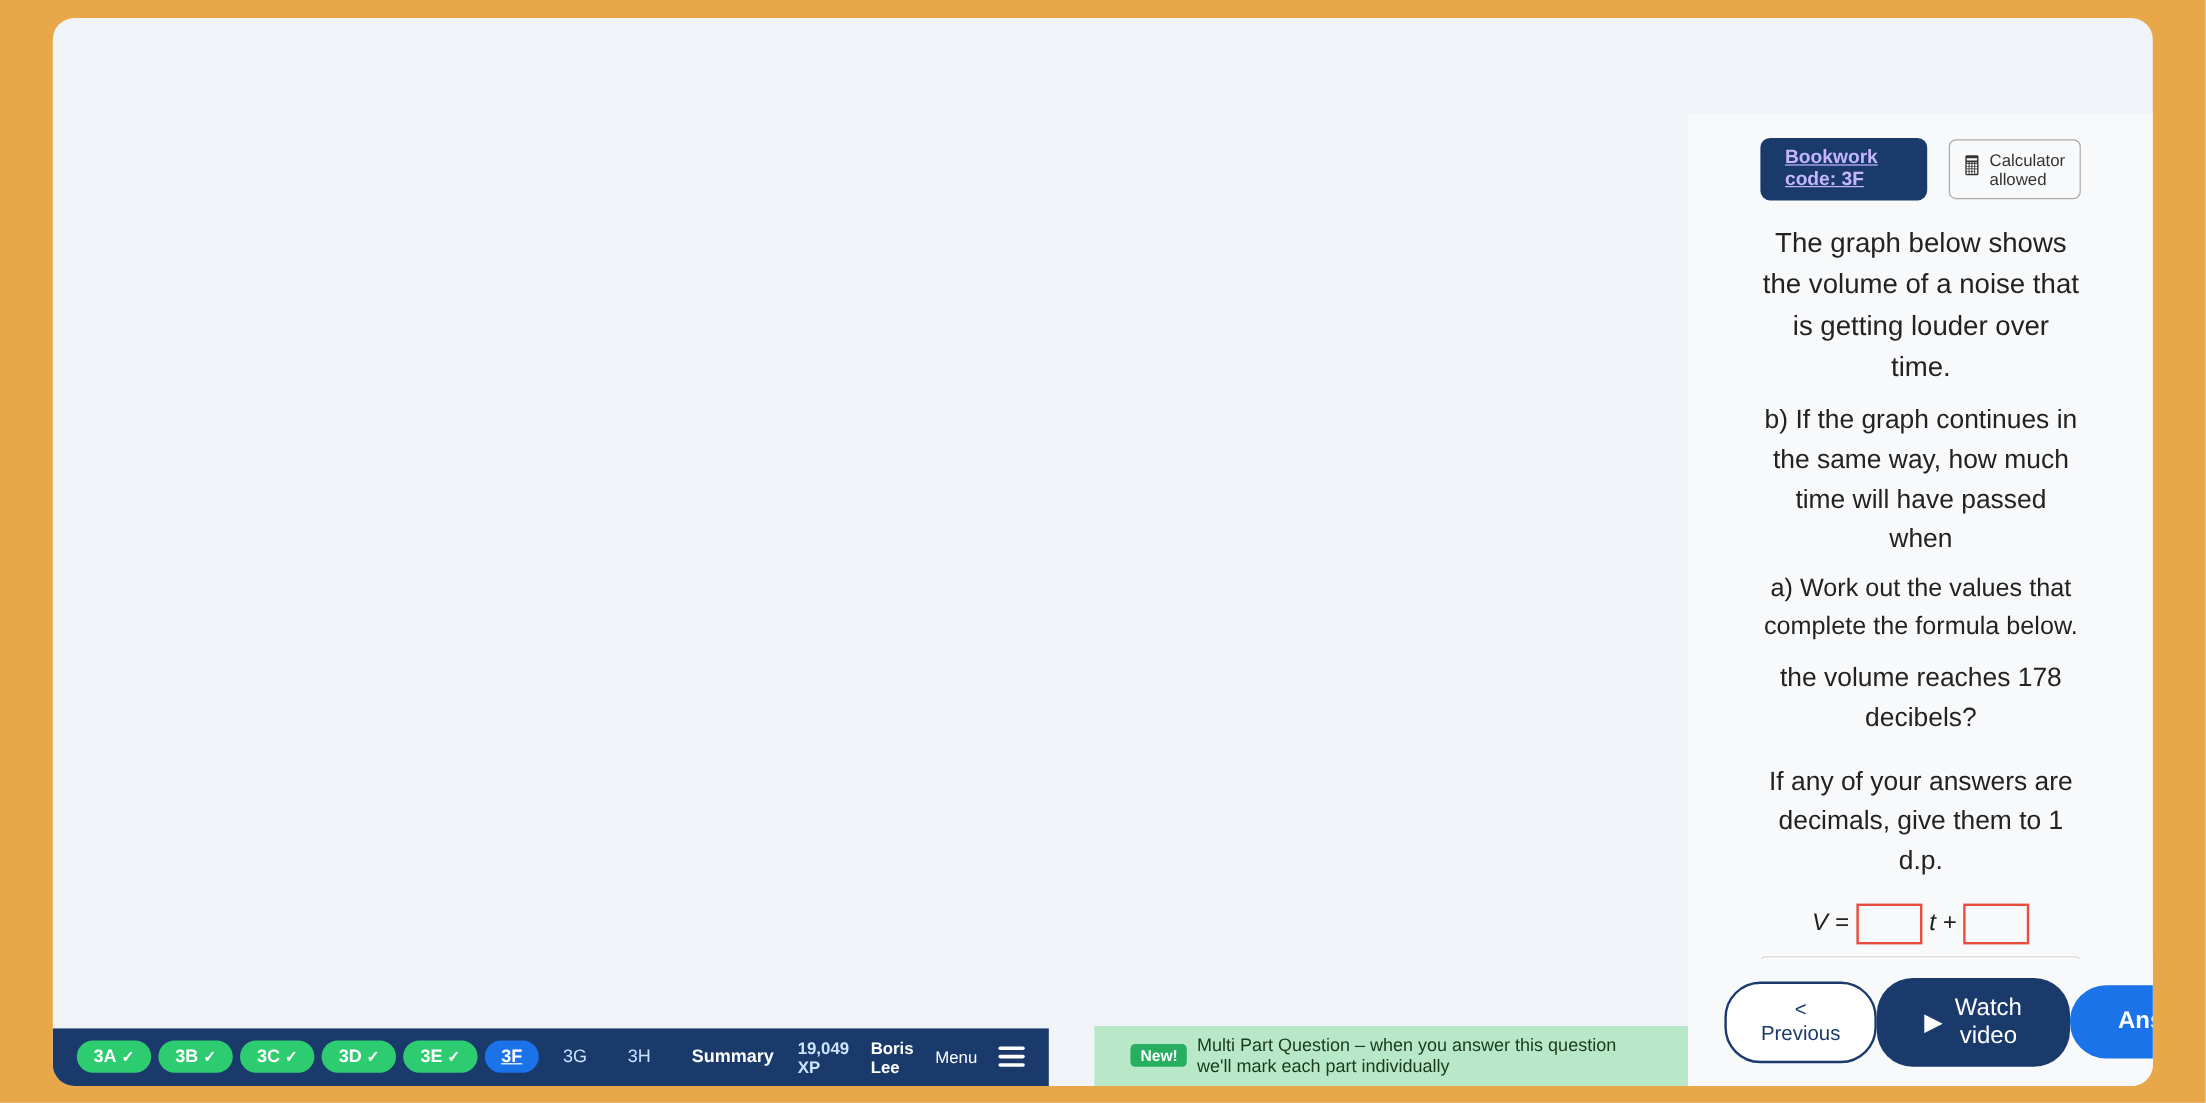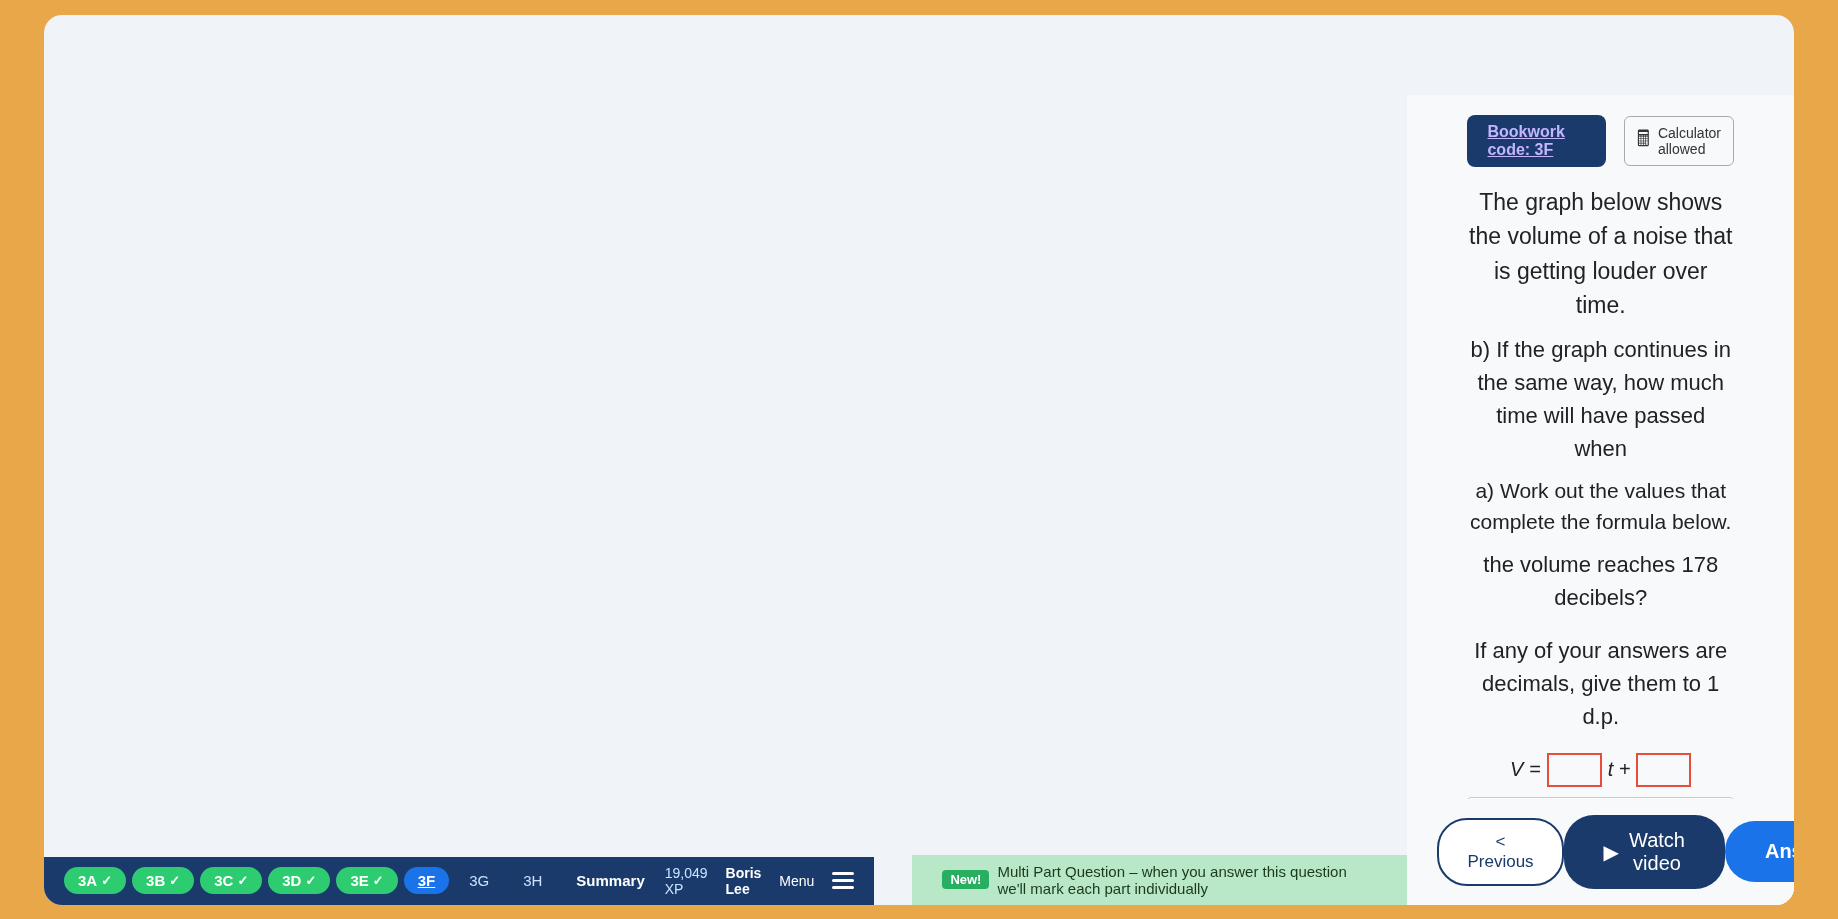--- a/index.html
+++ b/index.html
@@ -68,21 +68,21 @@
       color: white;
       font-size: 13px;
     }
     .nav-right {
       display: flex;
       align-items: center;
       gap: 18px;
       color: white;
       font-size: 14px;
     }
-    .xp-text { color: #cce4ff; font-size: 14px; }
+    .xp-text { color: #cce4ff; font-size: 14px; font-weight: bold; }
     .user-name { color: white; font-weight: bold; font-size: 14px; }
     .menu-icon {
       display: flex;
       flex-direction: column;
       gap: 4px;
       cursor: pointer;
     }
     .menu-icon span {
       width: 22px; height: 3px;
       background: white;

